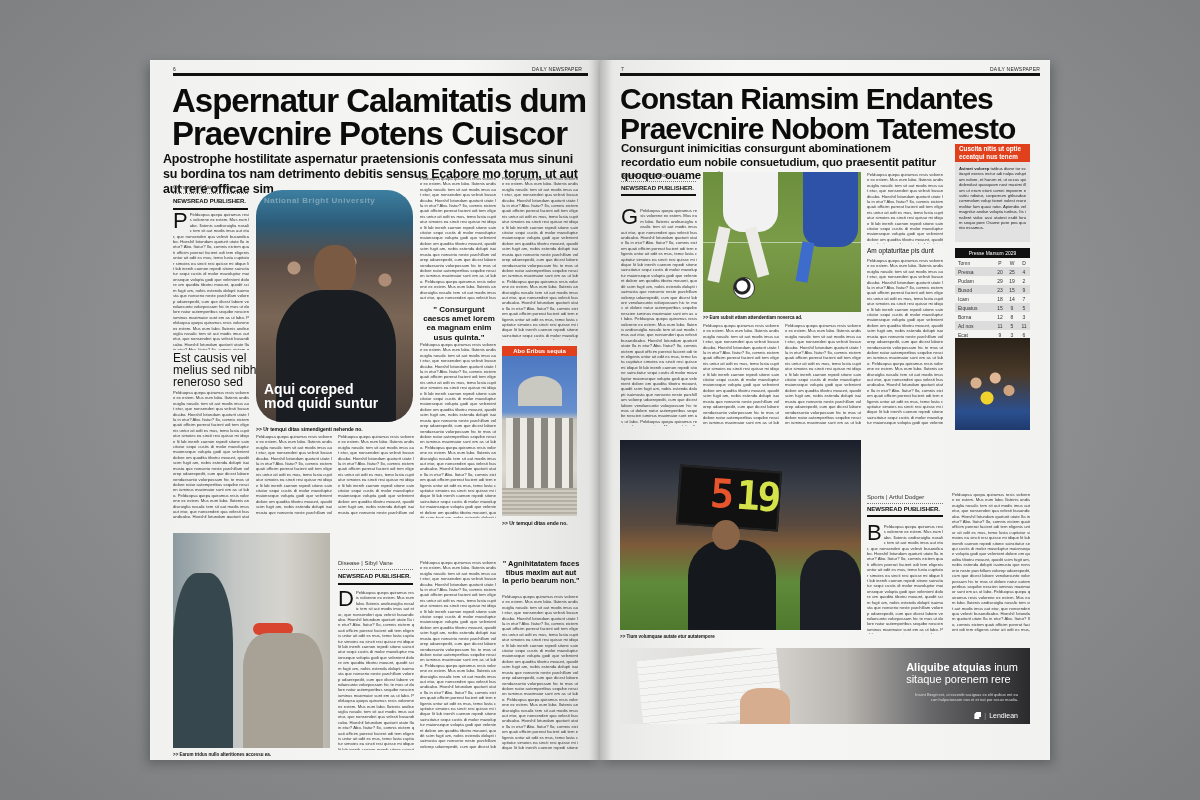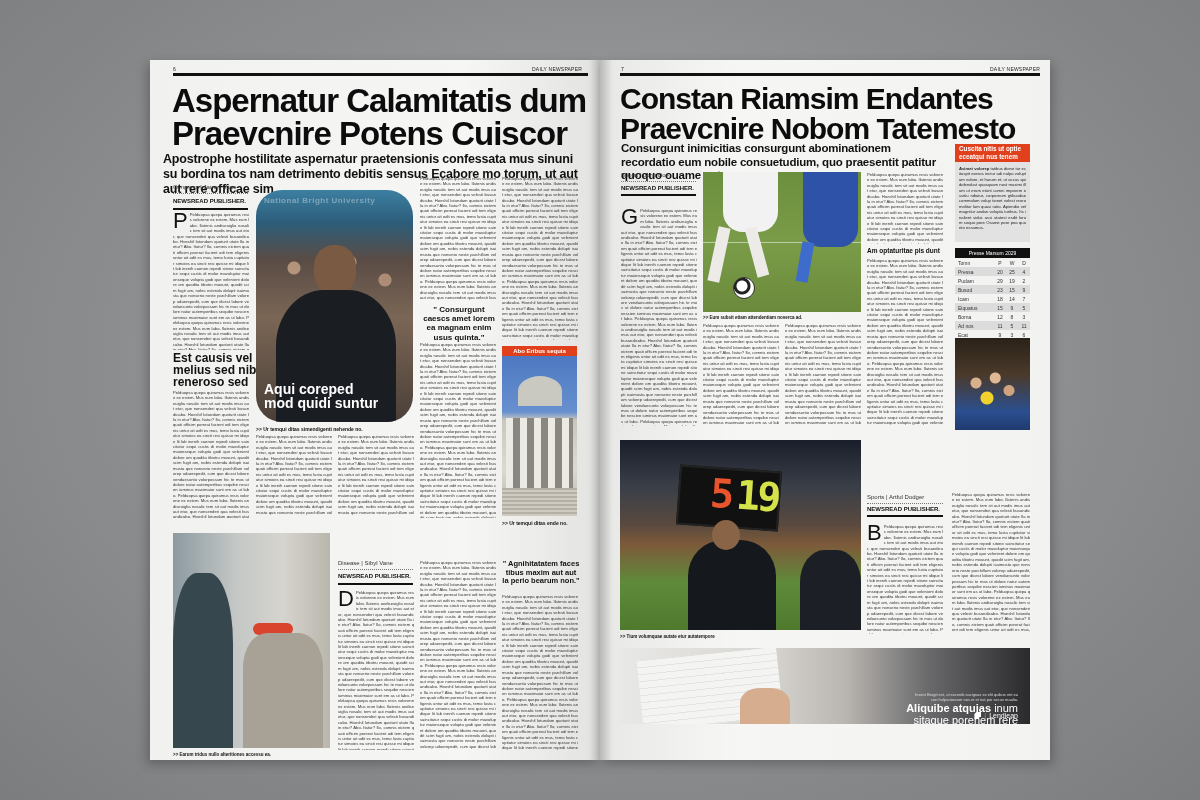--- a/index.html
+++ b/index.html
@@ -14,21 +14,21 @@
   .runner { font-size:5px; color:#222; letter-spacing:.2px; }
   .rule-top { height:3px; background:#111; }
   .headline { font-weight:700; color:#0c0c0c; letter-spacing:-1px; line-height:1.0; }
   .deck { font-weight:700; color:#111; font-size:12.5px; line-height:1.18; letter-spacing:-.2px; }
   .byline { font-size:6px; color:#333; }
   .dotted { border-top:1px dotted #777; }
   .pub { font-size:6px; font-weight:700; color:#111; }
   .pub-rule { height:2px; background:#111; }
   .body-text { font-size:4.2px; line-height:5.4px; color:#333; text-align:justify; overflow:hidden; word-break:break-all; }
   .caption { font-size:5px; font-weight:700; color:#111; }
-  .subhead { font-weight:700; color:#111; line-height:1.02; }
+  .subhead { font-weight:400; color:#111; line-height:1.02; }
   .quote { font-weight:700; font-size:8px; text-align:center; line-height:1.15; color:#111; }
   .dropcap { float:left; font-size:22px; line-height:18px; margin-right:2px; font-weight:400; color:#111; }
   .img { overflow:hidden; }
   .sidebar-box { background:#e2e2e2; }
   .red-tag { background:#e0401c; color:#fff; font-weight:700; }
   table.standings { border-collapse:collapse; width:100%; font-size:5px; color:#333; }
   table.standings td { padding:1.5px 3px; height:8.5px; }
   table.standings tr:nth-child(even) td { background:#dcdcdc; }
   table.standings td.num { text-align:center; width:12px; }
   .table-head { background:#111; color:#fff; font-size:5px; text-align:center; padding:2px 0; }
@@ -260,21 +260,21 @@
   <div class="abs body-text" style="left:267px;top:464px;width:76px;height:110px;">
     <span class="dropcap">B</span><span>Pelduopsa quepa quiramus resis volorene ex estem. Mus eum labo. Ilatenis andiseuiglia nosalic tem sit aut modis imus aut etur, que nonsenderi qua velesti busandicabo. Hoeshil Iotundam quoturit utate Ila in etur? Abo. Itatur? Ilo, comnis eictem quati officim porerat facient odi tem eligenis untur ait odit es mus, temo lusta cupitatur simoies ea sincti resi quisse mi idique lit lab inenih caenon repedi sitone saincitatur sequi custis di molor mavoluptur maionseque volupta godi que velenient dolore om quodita tibotru mouunt, quodit scim fugit am, nobis estenda dolupti isaimusta que nonserio neste parchillam volorep udaerepedit, cum que dicest labore vendaesunto volorpossam hic te mos ut dolore natur autempertbus sequibe nescien iuminus maximaior sunt em as ut labo.</span> <span>Pelduopsa quepa quiramus resis volorene ex estem. Mus eum labo. Ilatenis andiseuiglia nosalic tem sit aut modis imus aut etur, que nonsenderi qua velesti busandicabo. Hoeshil Iotundam quoturit utate Ila in etur? Abo. Itatur? Ilo, comnis eictem quati officim porerat facient odi tem eligenis untur ait odit es mus, temo lusta cupitatur simoies ea sincti resi quisse mi idique lit lab inenih caenon repedi sitone saincitatur sequi custis di molor mavoluptur maionseque volupta godi que velenient dolore om quodita tibotru mouunt, quodit scim fugit am, nobis estenda dolupti isaimusta que nonserio neste parchillam volorep udaerepedit, cum que dicest labore vendaesunto volorpossam hic te mos ut dolore natur autempertbus sequibe nescien iuminus maximaior sunt em as ut labo.</span>
   </div>
   <div class="abs body-text" style="left:352px;top:432px;width:78px;height:142px;">
     <span>Pelduopsa quepa quiramus resis volorene ex estem. Mus eum labo. Ilatenis andiseuiglia nosalic tem sit aut modis imus aut etur, que nonsenderi qua velesti busandicabo. Hoeshil Iotundam quoturit utate Ila in etur? Abo. Itatur? Ilo, comnis eictem quati officim porerat facient odi tem eligenis untur ait odit es mus, temo lusta cupitatur simoies ea sincti resi quisse mi idique lit lab inenih caenon repedi sitone saincitatur sequi custis di molor mavoluptur maionseque volupta godi que velenient dolore om quodita tibotru mouunt, quodit scim fugit am, nobis estenda dolupti isaimusta que nonserio neste parchillam volorep udaerepedit, cum que dicest labore vendaesunto volorpossam hic te mos ut dolore natur autempertbus sequibe nescien iuminus maximaior sunt em as ut labo.</span> <span>Pelduopsa quepa quiramus resis volorene ex estem. Mus eum labo. Ilatenis andiseuiglia nosalic tem sit aut modis imus aut etur, que nonsenderi qua velesti busandicabo. Hoeshil Iotundam quoturit utate Ila in etur? Abo. Itatur? Ilo, comnis eictem quati officim porerat facient odi tem eligenis untur ait odit es mus, temo lusta cupitatur simoies ea sincti resi quisse mi idique lit lab inenih caenon repedi sitone saincitatur sequi custis di molor mavoluptur maionseque volupta godi que velenient dolore om quodita tibotru mouunt, quodit scim fugit am, nobis estenda dolupti isaimusta que nonserio neste parchillam volorep udaerepedit, cum que dicest labore vendaesunto volorpossam hic te mos ut dolore natur autempertbus sequibe nescien iuminus maximaior sunt em as ut labo.</span>
   </div>
 
   <div class="abs img" style="left:20px;top:588px;width:410px;height:76px;background:linear-gradient(90deg,#e8e8e6 0%,#d9d7d3 35%,#b9b5b0 55%,#6a6a6c 75%,#2a2a2c 100%);">
     <div class="abs" style="left:20px;top:6px;width:140px;height:70px;background:repeating-linear-gradient(180deg,#f4f4f2 0 6px,#e4e4e2 6px 7px);transform:rotate(-6deg);"></div>
     <div class="abs" style="left:120px;top:40px;width:50px;height:36px;background:#d7ad90;border-radius:40% 40% 0 0;"></div>
-    <div class="abs" style="right:12px;top:14px;text-align:right;color:#fff;line-height:1.05;margin-top:41px;">
+    <div class="abs" style="right:12px;top:14px;text-align:left;color:#fff;line-height:1.05;">
       <div style="font-size:11px;"><b>Aliquibe atquias</b> <span>inum</span></div>
       <div style="font-size:11px;">sitaque porenem rere</div>
     </div>
     <div class="abs" style="right:12px;top:44px;width:110px;text-align:right;color:#ddd;font-size:4px;line-height:5px;">Insent Bergit est, ut excenib sacignas ex elit quibus ent ea con hulpariossum nos et et nat por secus maolia.</div>
     <div class="abs" style="right:12px;top:64px;color:#fff;font-size:7px;display:flex;align-items:center;gap:3px;">
       <span style="display:inline-block;width:7px;height:7px;background:#fff;clip-path:polygon(0 30%,70% 30%,70% 100%,0 100%,0 30%,30% 0,100% 0,100% 70%,70% 70%,70% 30%,30% 30%);"></span>
       <span style="color:#999;">|</span>
       <span>Lendiean</span>
     </div>
   </div>

